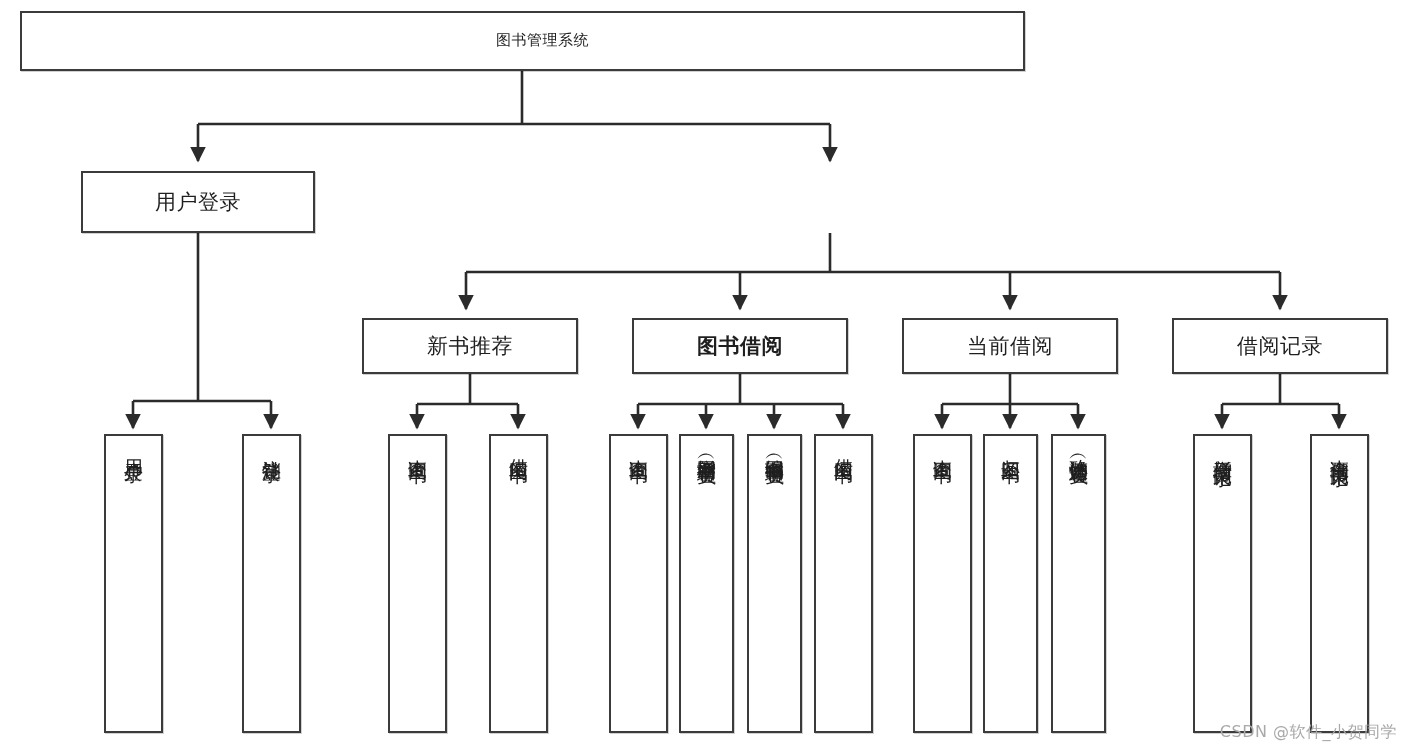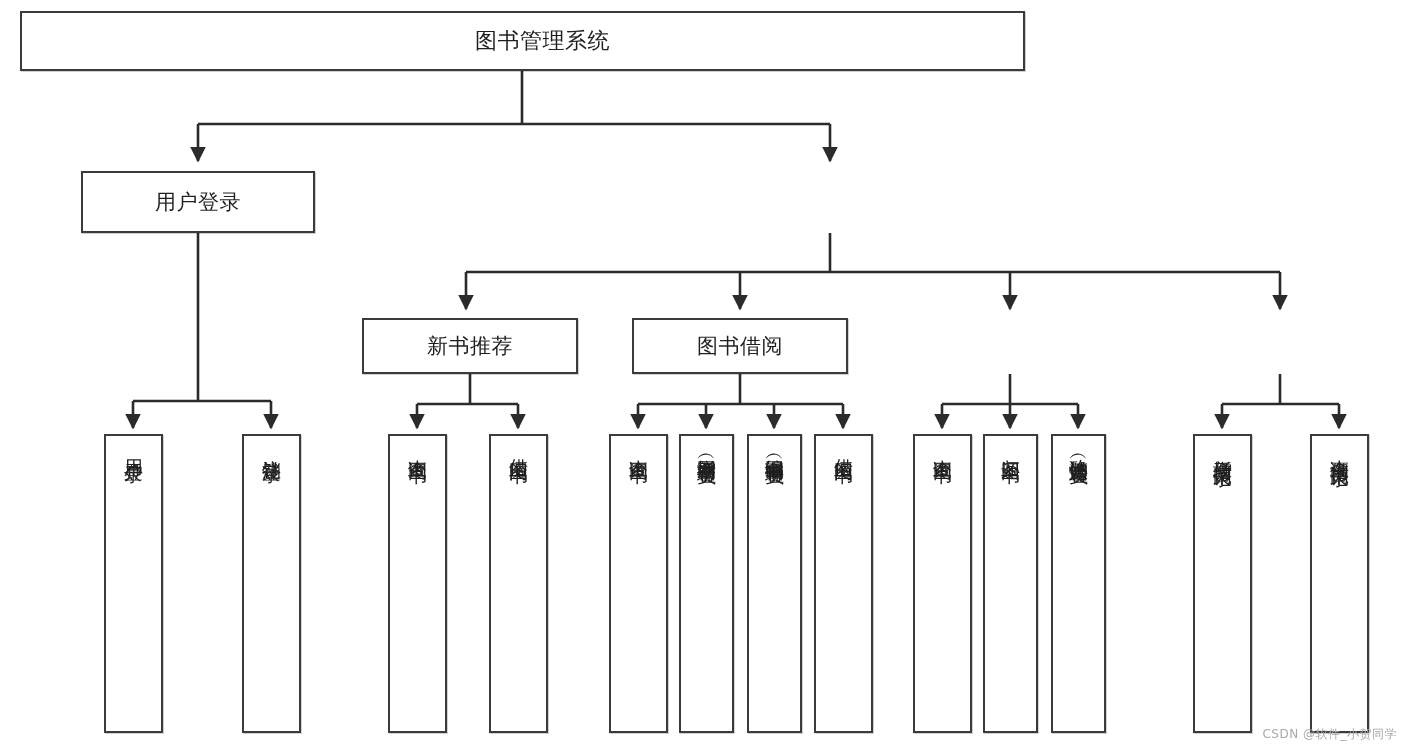--- a/index.html
+++ b/index.html
@@ -40,21 +40,21 @@
     text-align: center;
     line-height: 1.18;
     letter-spacing: 0.5px;
   }
   
   .node.h .label {
     font-size: 21px;
     white-space: nowrap;
   }
   .node.root .label {
-    font-size: 22px;
+    font-size: 15px;
     margin-left: 40px;
   }
   
   .node.v {
     align-items: flex-start;
     justify-content: center;
     padding-top: 8px;
   }
   .node.v .label {
     writing-mode: vertical-rl;
@@ -65,21 +65,21 @@
     white-space: nowrap;
   }
   .node.v.tall .label {
     font-size: 19px;
     letter-spacing: 1px;
   }
   #watermark {
     position: absolute;
     right: 8px;
     bottom: 4px;
-    font-size: 12px;
+    font-size: 16px;
     color: #a9a9a9;
     white-space: nowrap;
     letter-spacing: 0.5px;
   }
 </style>
 </head>
 <body>
 
 <div id="canvas">
 
@@ -139,25 +139,31 @@
 
   <div class="node h" style="left:81px; top:171px; width:234px; height:62px;">
     <span class="label">用户登录</span>
   </div>
 
 
   <div class="node h" style="left:362px; top:318px; width:216px; height:56px;justify-content:center;">
     <span class="label">新书推荐</span>
   </div>
 
-  <div class="node h" style="left:632px; top:318px; width:216px; height:56px;">
+  <div class="node h" style="left:632px; top:318px; width:216px; height:56px;font-weight:bold;">
     <span class="label">图书借阅</span>
   </div>
 
-
+  <div class="node h" style="left:902px; top:318px; width:216px; height:56px;">
+    <span class="label">当前借阅</span>
+  </div>
+
+  <div class="node h" style="left:1172px; top:318px; width:216px; height:56px;">
+    <span class="label">借阅记录</span>
+  </div>
 
   <div class="node v" style="left:104px; top:434px; width:59px; height:299px;">
     <span class="label">用户登录</span>
   </div>
 
   <div class="node v" style="left:242px; top:434px; width:59px; height:299px;">
     <span class="label">注销登录</span>
   </div>
 
   <div class="node v" style="left:388px; top:434px; width:59px; height:299px;">

